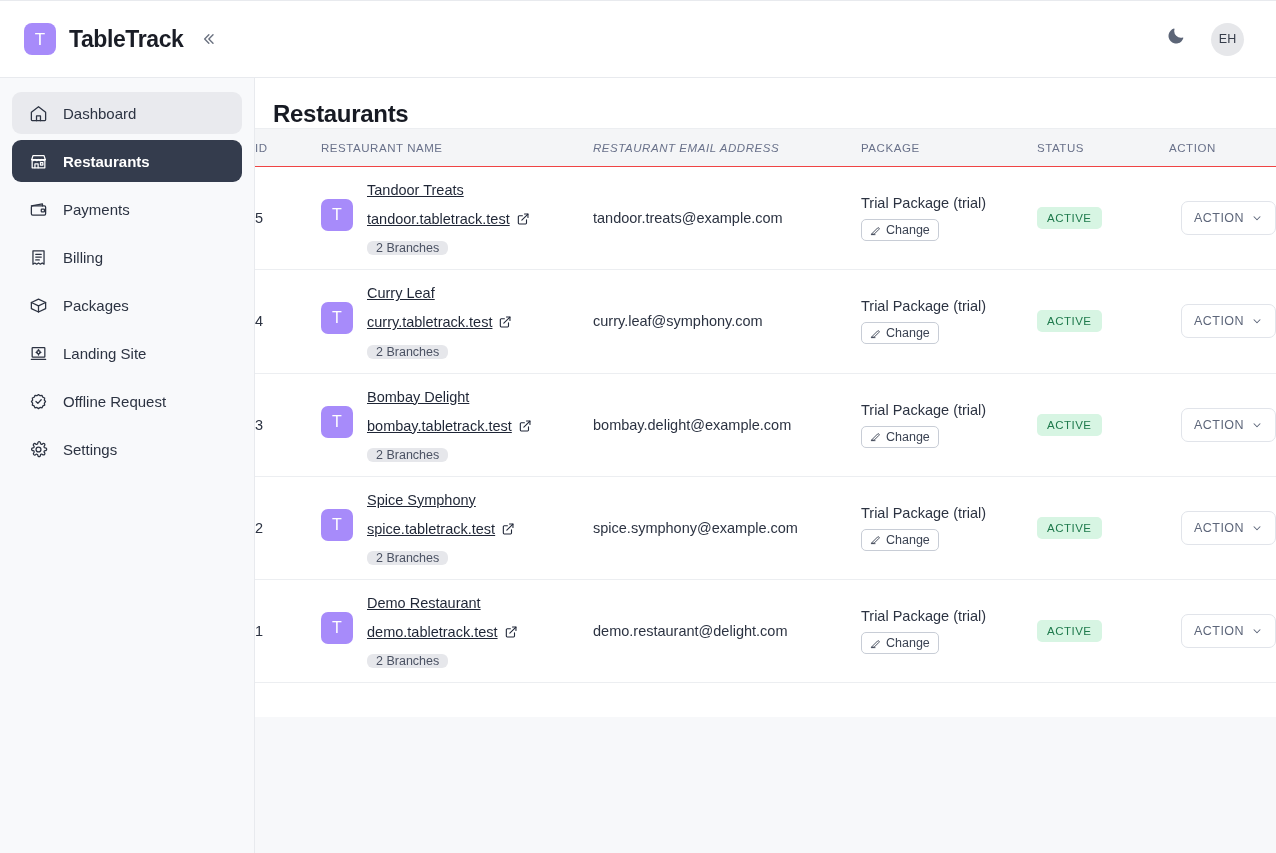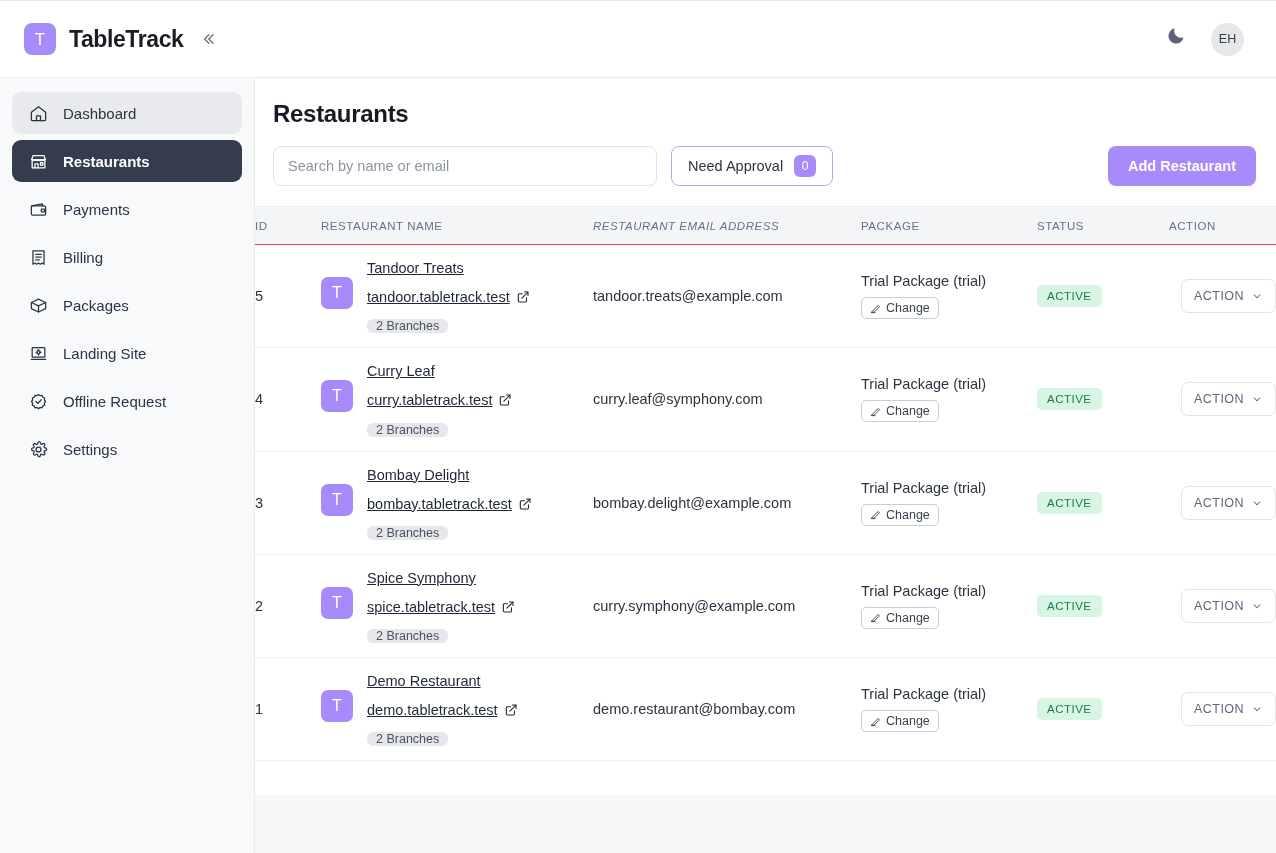--- a/index.html
+++ b/index.html
@@ -445,29 +445,20 @@
 
     </nav>
 
     <main class="main">
       <div class="main-card">
 
         <div class="page-head">
           <div class="page-title">Restaurants</div>
         </div>
 
-        <div class="toolbar">
-          <input class="search-input" type="text" placeholder="Search by name or email" style="">
-          <button class="need-approval-btn">
-            <span>Need Approval</span>
-            <span class="approval-count">0</span>
-          </button>
-          <div class="toolbar-spacer"></div>
-          <button class="add-btn">Add Restaurant</button>
-        </div>
 
         <table class="restaurants">
           <thead>
             <tr>
               <th class="c-id">ID</th>
               <th class="c-name">RESTAURANT NAME</th>
               <th class="c-email">RESTAURANT EMAIL ADDRESS</th>
               <th class="c-pkg">PACKAGE</th>
               <th class="c-status">STATUS</th>
               <th class="c-action">ACTION</th>
@@ -664,21 +655,21 @@
                 <polyline points="14.5,3.5 20.5,3.5 20.5,9.5"></polyline>
                 <line x1="10" y1="14" x2="20.5" y2="3.5"></line>
               </svg>
             </span>
           </div>
           <span class="branch-badge">2 Branches</span>
         </div>
       </div>
     </td>
     <td class="c-email">
-      <span class="email-cell">curry.symphony@example.com</span>
+      <span class="email-cell">spice.symphony@example.com</span>
     </td>
     <td class="c-pkg">
       <div class="pkg-cell">
         <span class="pkg-label">Trial Package (trial)</span>
         <button class="change-btn">
           <span style="display:flex;align-items:center;">
             <svg width="11" height="11" viewBox="0 0 24 24" fill="none" stroke="currentColor" stroke-width="2" stroke-linecap="round" stroke-linejoin="round">
               <path d="M4 20h5l10.5-10.5a2.1 2.1 0 0 0-3-3L6 17z"></path>
               <line x1="3" y1="21" x2="11" y2="21"></line>
             </svg>
@@ -721,21 +712,21 @@
                 <polyline points="14.5,3.5 20.5,3.5 20.5,9.5"></polyline>
                 <line x1="10" y1="14" x2="20.5" y2="3.5"></line>
               </svg>
             </span>
           </div>
           <span class="branch-badge">2 Branches</span>
         </div>
       </div>
     </td>
     <td class="c-email">
-      <span class="email-cell">demo.restaurant@bombay.com</span>
+      <span class="email-cell">demo.restaurant@delight.com</span>
     </td>
     <td class="c-pkg">
       <div class="pkg-cell">
         <span class="pkg-label">Trial Package (trial)</span>
         <button class="change-btn">
           <span style="display:flex;align-items:center;">
             <svg width="11" height="11" viewBox="0 0 24 24" fill="none" stroke="currentColor" stroke-width="2" stroke-linecap="round" stroke-linejoin="round">
               <path d="M4 20h5l10.5-10.5a2.1 2.1 0 0 0-3-3L6 17z"></path>
               <line x1="3" y1="21" x2="11" y2="21"></line>
             </svg>

